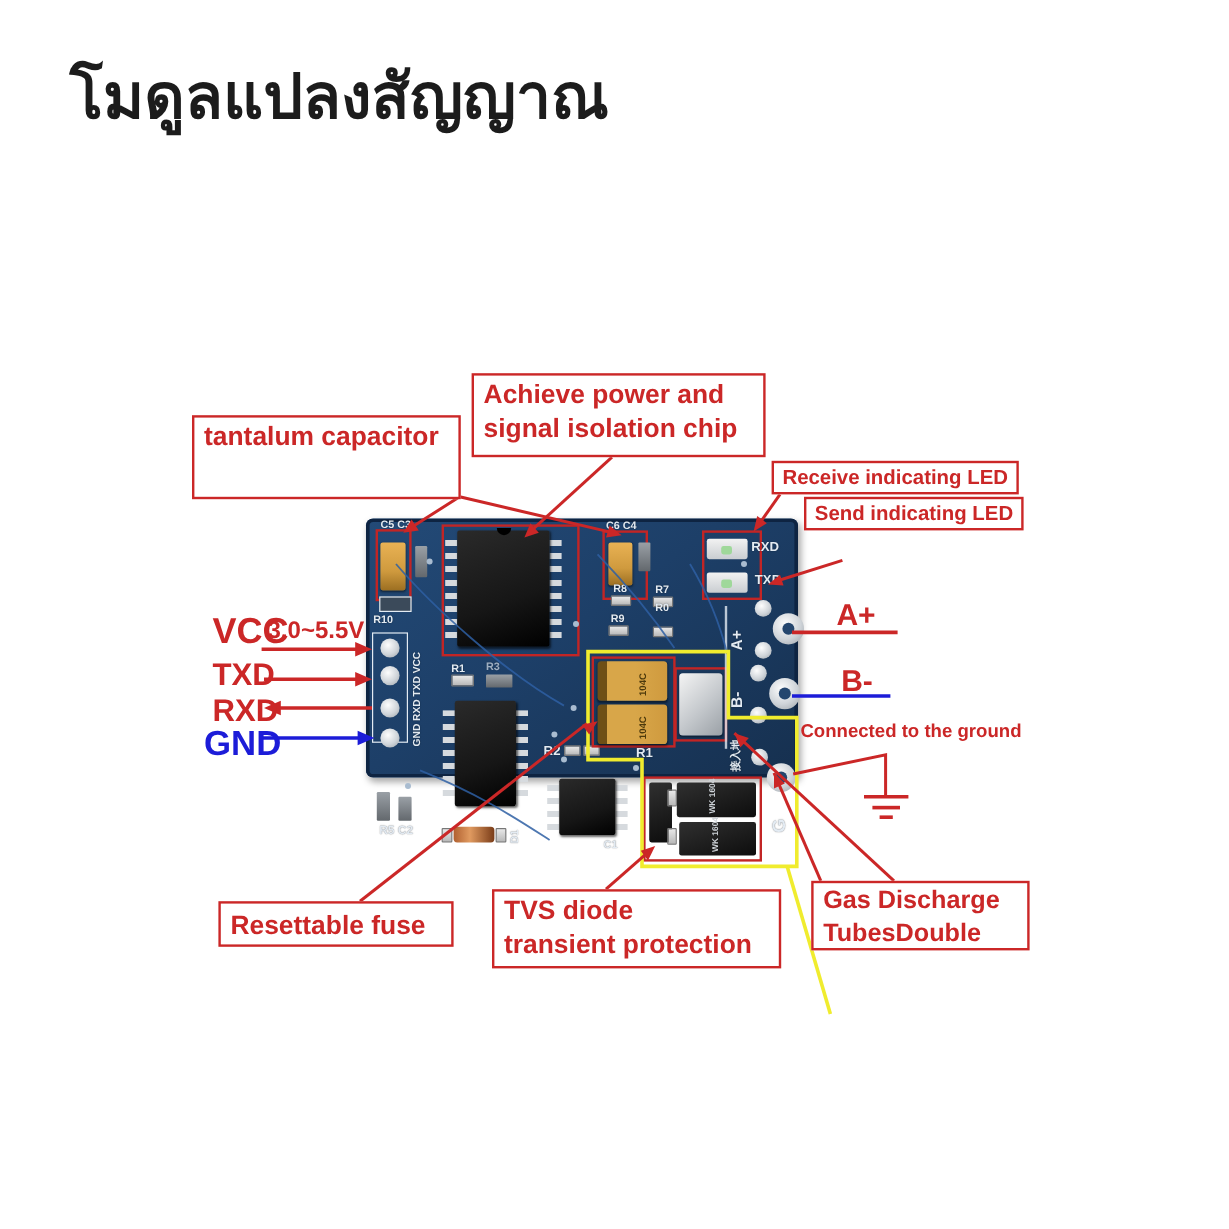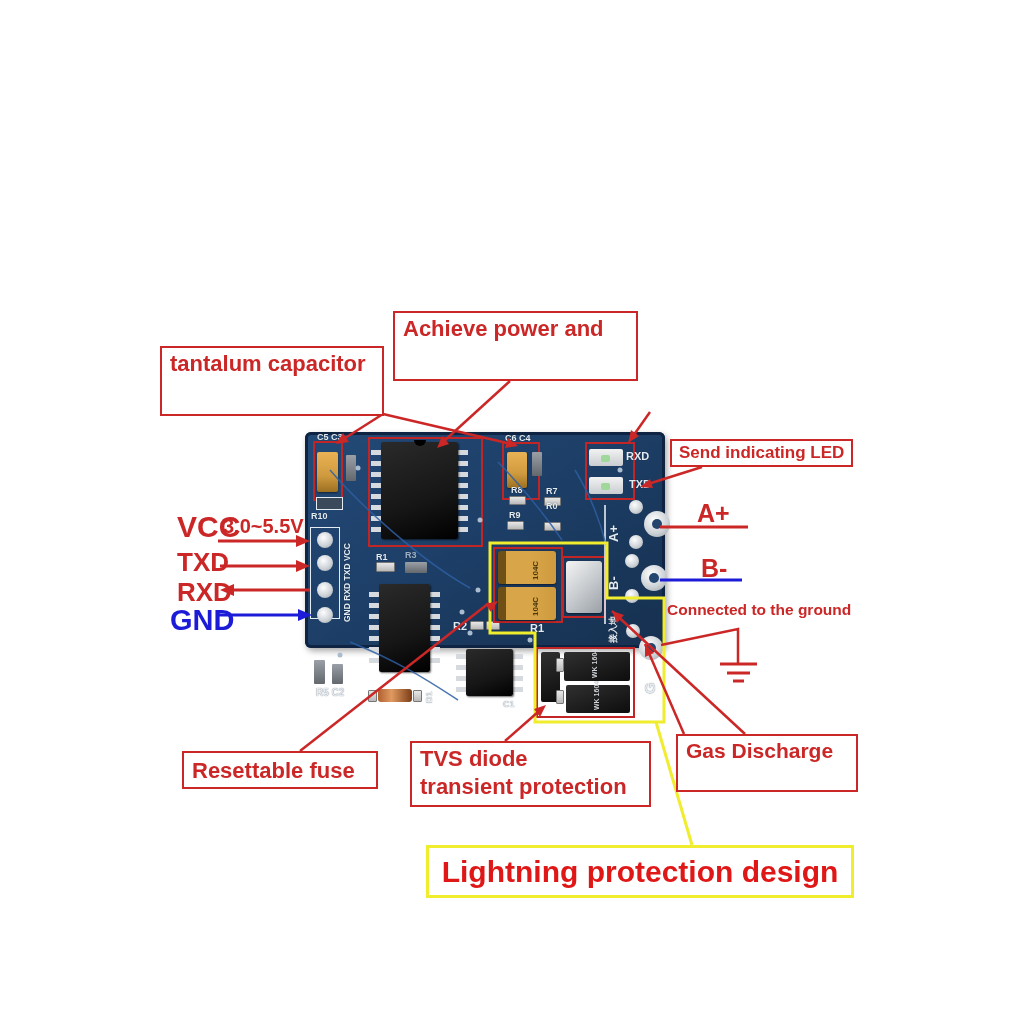--- a/index.html
+++ b/index.html
@@ -60,20 +60,21 @@
   .ar-red{fill:var(--label-red)}
   .ar-blue{fill:var(--wire-blue)}
   .trace{stroke:#2e5fa3;stroke-width:1.5;fill:none;opacity:.85}
   .via{fill:#a9bcd0}
 </style>
 </head>
 <body>
 
 <div class="stage">
 
+  <div class="title">โมดูลแปลงสัญญาณ</div>
 
 
   <div class="board">
 
     <div class="redbox" style="left:8px;top:9px;width:30px;height:60px"></div>
     <div class="tant" style="left:12px;top:20px;width:21px;height:40px"></div>
     <div class="silk" style="left:12px;top:0px">C5 C3</div>
     <div class="dark-res" style="left:41px;top:23px;width:10px;height:26px"></div>
 
     <div class="redbox" style="left:63px;top:5px;width:115px;height:110px"></div>
@@ -235,31 +236,33 @@
 
     <line class="ln-red" x1="505" y1="741" x2="538" y2="712"></line>
     <polygon class="ar-red" points="546,705 540,717 534,709"></polygon>
   </svg>
 
   <div class="lbl big" style="left:160px;top:346px;width:224px;height:70px">
     <div>tantalum capacitor</div>
   </div>
   <div class="lbl big" style="left:393px;top:311px;width:245px;height:70px">
     <div>Achieve power and</div>
-  </div>
-  <div class="lbl small" style="left:670px;top:439px">Send indicating LED</div>
+    <div>signal isolation chip</div>
+  </div>
+  <div class="lbl small" style="left:643px;top:384px">Receive indicating LED</div>
+  <div class="lbl small" style="left:670px;top:414px">Send indicating LED</div>
   <div class="lbl big" style="left:410px;top:741px;width:241px;height:66px">
     <div>TVS diode</div>
     <div>transient protection</div>
   </div>
   <div class="lbl big" style="left:182px;top:751px;width:196px;height:38px;line-height:32px">Resettable fuse</div>
   <div class="lbl big" style="left:676px;top:734px;width:182px;height:58px;font-size:21px">
     <div>Gas Discharge</div>
-  </div>
-  <div class="lightning">Lightning protection design</div>
+    <div>TubesDouble</div>
+  </div>
   <div class="pinlbl" style="left:667px;top:601px;font-size:15.5px">Connected to the ground</div>
 
   <div class="pinlbl" style="left:177px;top:510px;font-size:30px">VCC</div>
   <div class="pinlbl" style="left:223px;top:515px;font-size:20px">3.0~5.5V</div>
   <div class="pinlbl" style="left:177px;top:547px;font-size:26px">TXD</div>
   <div class="pinlbl" style="left:177px;top:577px;font-size:26px">RXD</div>
   <div class="pinlbl blue" style="left:170px;top:604px;font-size:29px">GND</div>
   <div class="pinlbl" style="left:697px;top:499px;font-size:25px">A+</div>
   <div class="pinlbl" style="left:701px;top:554px;font-size:25px">B-</div>
 

